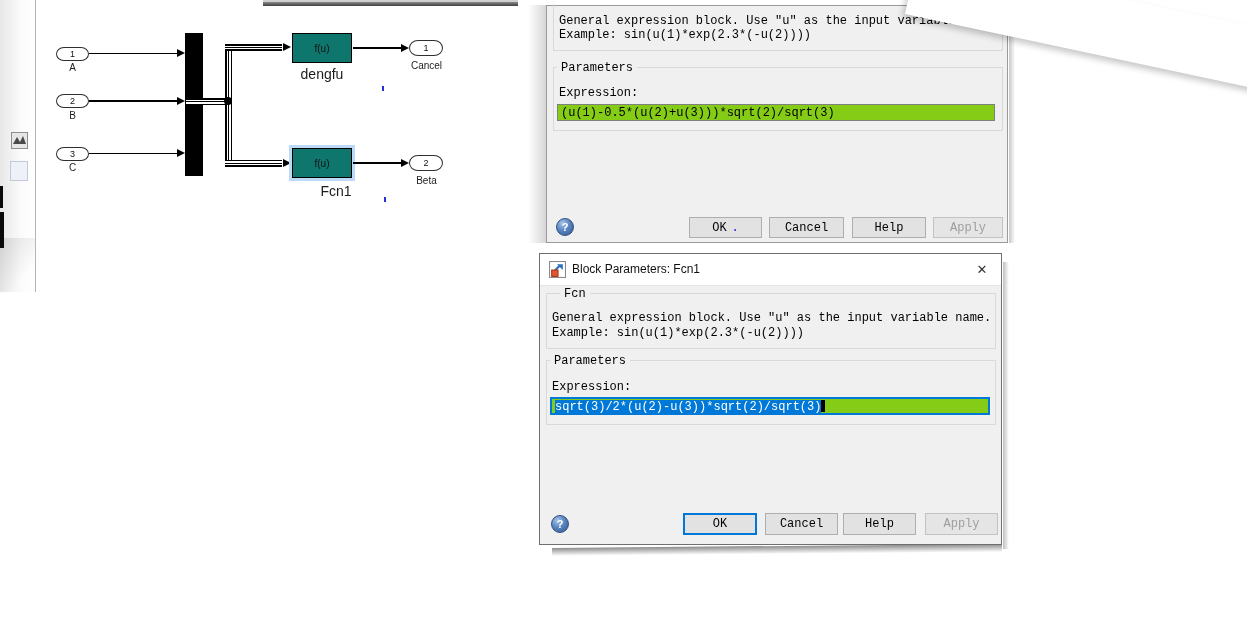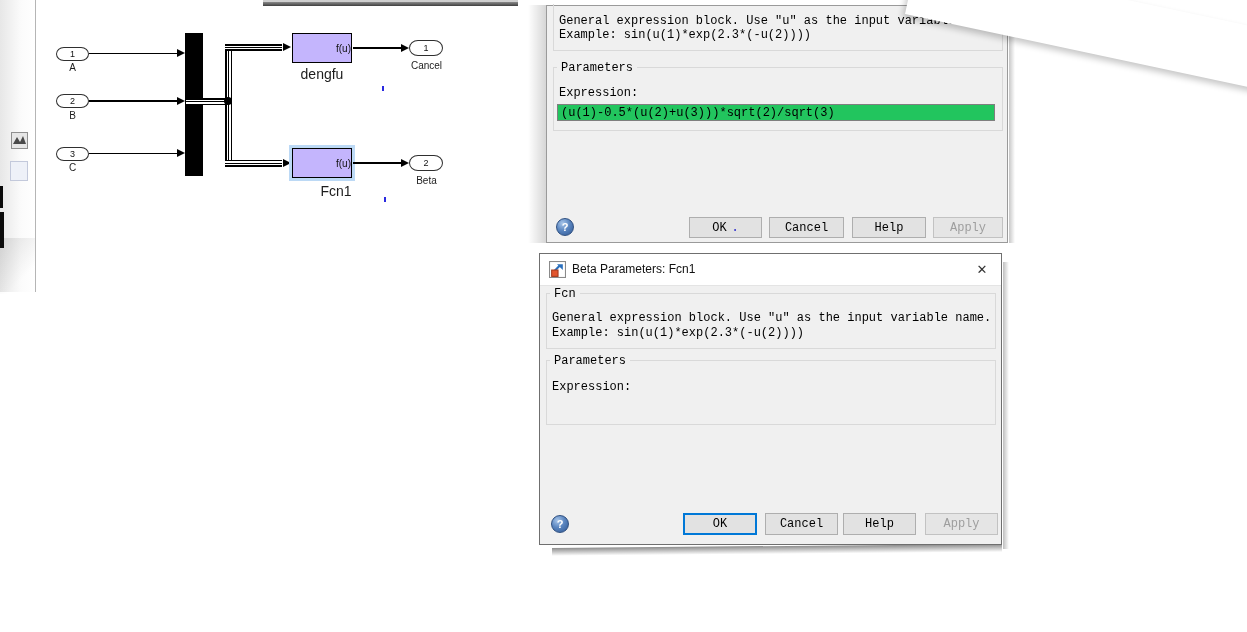--- a/index.html
+++ b/index.html
@@ -31,22 +31,22 @@
   .arr-r{position:absolute;width:0;height:0;border-left:8px solid #000;
     border-top:4.5px solid transparent;border-bottom:4.5px solid transparent;}
   .mux{position:absolute;left:185px;top:33px;width:18px;height:143px;background:#000;}
   .hwide{position:absolute;height:7px;background:linear-gradient(to bottom,
     #000 0,#000 1.5px,#fff 1.5px,#fff 2.75px,#000 2.75px,#000 4.25px,
     #fff 4.25px,#fff 5.5px,#000 5.5px,#000 7px);}
   .vwide{position:absolute;width:7px;background:linear-gradient(to right,
     #000 0,#000 1.5px,#fff 1.5px,#fff 2.75px,#000 2.75px,#000 4.25px,
     #fff 4.25px,#fff 5.5px,#000 5.5px,#000 7px);}
   .junction{position:absolute;left:224px;top:97px;width:8px;height:8px;border-radius:50%;background:#000;}
-  .fcn-block{position:absolute;width:60px;height:30px;background:#c4b5fd;border:1.4px solid #000;
-    box-sizing:border-box;display:flex;align-items:center;justify-content:flex-end;
+  .fcn-block{position:absolute;width:60px;height:30px;background:#0f766e;border:1.4px solid #000;
+    box-sizing:border-box;display:flex;align-items:center;justify-content:center;
     font-size:10px;color:#111;}
   .fcn-selected{outline:3px solid #bcd9f5;}
   .blue-tick{position:absolute;width:2px;height:5px;background:#2a2ae0;}
 
   
   .dialog{position:absolute;background:#f0f0f0;box-sizing:border-box;
     font-family:"Liberation Mono","DejaVu Sans Mono",monospace;font-size:12px;color:#000;}
   #dlg-top{left:546px;top:5px;width:462px;height:238px;border:1px solid #9a9a9a;z-index:5;}
   #dlg-bottom{left:539px;top:253px;width:463px;height:292px;border:1px solid #6f6f6f;z-index:7;}
 
@@ -54,21 +54,21 @@
     border-bottom:1px solid #e4e4e4;font-family:"Liberation Sans","DejaVu Sans",sans-serif;}
   .titlebar .ttl{position:absolute;left:32px;top:8px;font-size:12px;color:#111;}
   .titlebar .ticon{position:absolute;left:9px;top:7px;width:17px;height:17px;}
   .close-x{position:absolute;right:8px;top:6px;width:22px;height:19px;display:flex;
     align-items:center;justify-content:center;font-size:13px;color:#333;cursor:default;}
 
   .groupbox{position:absolute;border:1px solid #d9d9d9;box-sizing:border-box;}
   .gb-label{position:absolute;background:#f0f0f0;padding:0 4px;font-size:12px;color:#000;white-space:nowrap;}
   .desc{position:absolute;white-space:nowrap;line-height:14px;}
 
-  .field{position:absolute;background:#22c55e;box-sizing:border-box;line-height:15px;
+  .field{position:absolute;background:#84cc16;box-sizing:border-box;line-height:15px;
     padding:1px 0 12px 3px;white-space:nowrap;overflow:hidden;}
   .field-plain{border:1px solid #7f7f7f;}
   .field-focus{border:2px solid #0078d7;}
   .sel-text{background:#0078d7;color:#fff;}
   .caret{display:inline-block;width:4px;height:12px;background:#000;vertical-align:-2px;}
 
   .btn{position:absolute;height:21px;background:#e2e2e2;border:1px solid #aeaeae;
     box-sizing:border-box;display:flex;align-items:center;justify-content:center;
     font-family:"Liberation Mono","DejaVu Sans Mono",monospace;font-size:12px;color:#000;}
   .btn-focus{border:2px solid #0078d7;}
@@ -204,32 +204,35 @@
   <div class="shadow-right-bottom"></div>
   <div class="shadow-bottom"></div>
   <div class="dialog" id="dlg-bottom">
     <div class="titlebar">
       <svg class="ticon" viewBox="0 0 16 16">
         <rect x="0.5" y="0.5" width="15" height="15" fill="#ffffff" stroke="#8a8a8a"></rect>
         <path d="M3.5 11 L10 4.5" stroke="#2a6fbd" stroke-width="2" fill="none"></path>
         <path d="M7.5 3 L13 3 L13 8.5 Z" fill="#2a6fbd" transform="rotate(0 10 5)"></path>
         <rect x="2.5" y="8.5" width="6" height="6" fill="#e2552e" stroke="#a33a1c"></rect>
       </svg>
-      <span class="ttl">Beta Parameters: Fcn1</span>
+      <span class="ttl">Block Parameters: Fcn1</span>
       <span class="close-x">✕</span>
     </div>
 
     <div class="groupbox" style="left:6px;top:39px;width:450px;height:56px;"></div>
-    <span class="gb-label" style="left:10px;top:33px;">Fcn</span>
+    <span class="gb-label" style="left:20px;top:33px;">Fcn</span>
     <div class="desc" style="left:12px;top:57px;">General expression block. Use "u" as the input variable name.</div>
     <div class="desc" style="left:12px;top:72px;">Example: sin(u(1)*exp(2.3*(-u(2))))</div>
 
     <div class="groupbox" style="left:6px;top:106px;width:450px;height:65px;"></div>
     <span class="gb-label" style="left:10px;top:100px;">Parameters</span>
     <div class="desc" style="left:12px;top:126px;">Expression:</div>
+    <div class="field field-focus" style="left:10px;top:143px;width:440px;height:18px;">
+      <span class="sel-text">sqrt(3)/2*(u(2)-u(3))*sqrt(2)/sqrt(3)</span><span class="caret"></span>
+    </div>
 
     <div class="help-sphere" style="left:11px;top:261px;">
       <span>?</span>
     </div>
     <div class="btn btn-focus" style="left:143px;top:259px;width:74px;height:22px;">
       <span>OK</span>
     </div>
     <div class="btn" style="left:225px;top:259px;width:73px;height:22px;">
       <span>Cancel</span>
     </div>

